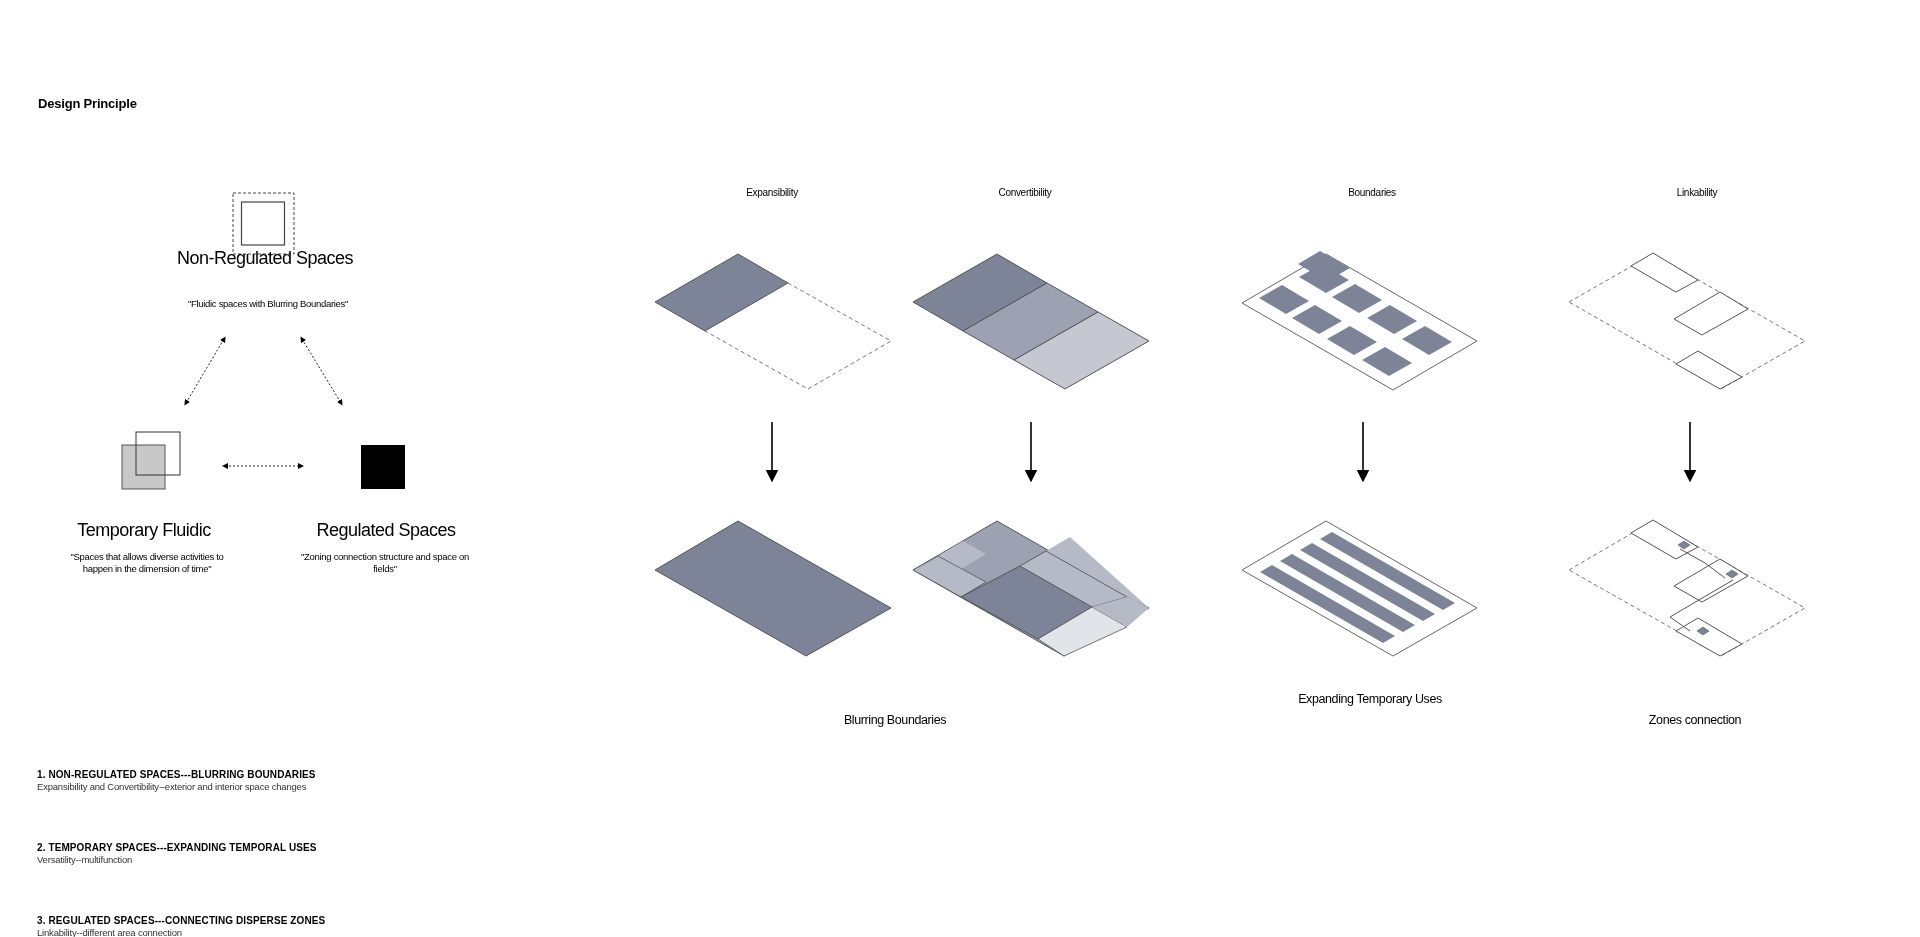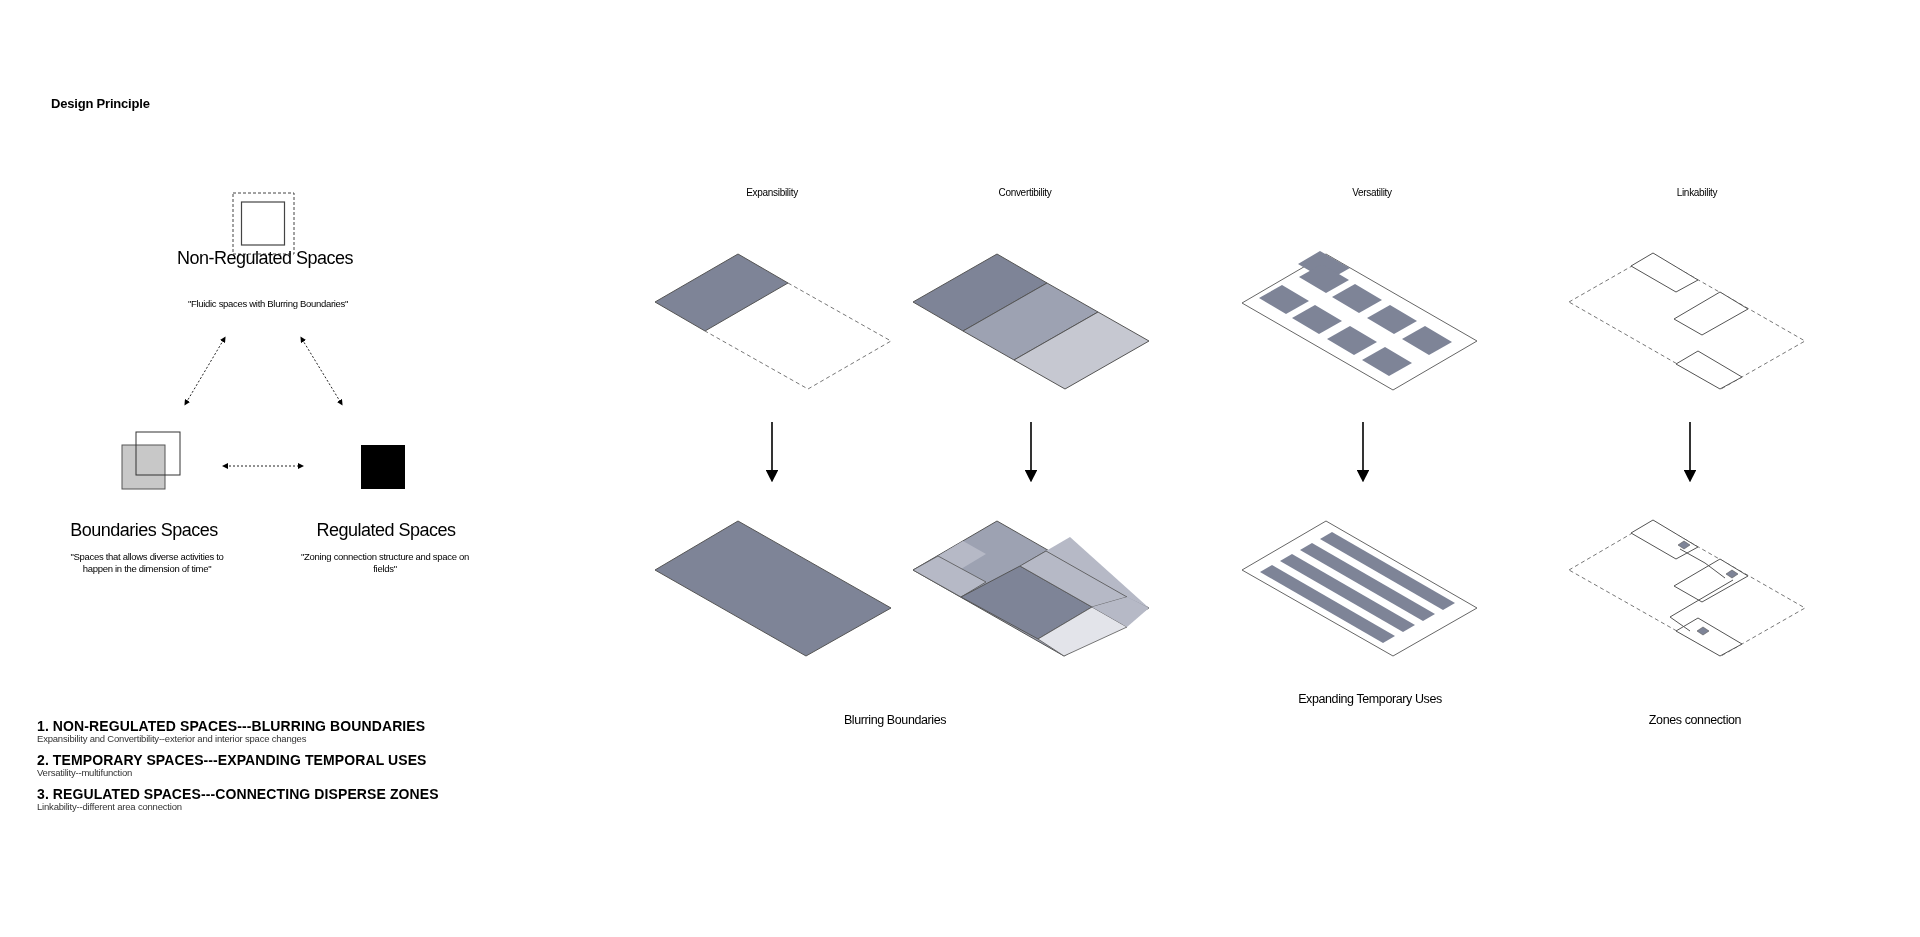--- a/index.html
+++ b/index.html
@@ -1,25 +1,25 @@
 <!DOCTYPE html>
 <html><head>
 <meta charset="utf-8">
 <style>
   html, body { margin:0; padding:0; background:#ffffff; }
   body { width:1920px; height:937px; position:relative; overflow:hidden; font-family:"Liberation Sans", sans-serif; color:#000; }
   .abs { position:absolute; }
-  .title { left:38px; top:96px; font-size:13px; font-weight:bold; letter-spacing:-0.2px;margin-left:13px; }
+  .title { left:38px; top:96px; font-size:13px; font-weight:bold; letter-spacing:-0.2px; }
   .node-title { font-size:18px; letter-spacing:-0.5px; text-align:center; white-space:nowrap; transform:translateX(-50%); }
   .node-quote { font-size:9.5px; letter-spacing:-0.3px; text-align:center; line-height:12px; transform:translateX(-50%); }
   .col-label { font-size:10px; letter-spacing:-0.3px; transform:translateX(-50%); white-space:nowrap; }
   .result-label { font-size:12.5px; letter-spacing:-0.4px; transform:translateX(-50%); white-space:nowrap; }
   .legend { left:37px; top:720px; }
   .legend-item { margin-bottom:9px; }
-  .legend-head { font-size:14px; font-weight:bold; letter-spacing:0.1px; line-height:13px; }
+  .legend-head { font-size:10px; font-weight:bold; letter-spacing:0.1px; line-height:13px;margin-top:48px; }
   .legend-sub { font-size:9.5px; color:#333; letter-spacing:-0.2px; line-height:12px; }
   svg.canvas { position:absolute; left:0; top:0; }
 </style>
 </head>
 <body>
 
 <div class="abs title">Design Principle</div>
 
 <svg class="canvas" width="1920" height="937">
   <defs>
@@ -119,29 +119,29 @@
     <polyline points="1733,580 1704,597 1670,617 1690,631" fill="none" stroke="#555" stroke-width="1"></polyline>
     <polygon points="1678,545 1684,541 1690,545 1684,549" fill="#7e8497" stroke="#555" stroke-width="0.6"></polygon>
     <polygon points="1726,574 1732,570 1738,574 1732,578" fill="#7e8497" stroke="#555" stroke-width="0.6"></polygon>
     <polygon points="1697,631 1703,627 1709,631 1703,635" fill="#7e8497" stroke="#555" stroke-width="0.6"></polygon>
   </g>
 </svg>
 
 <div class="abs node-title" style="left:265px; top:248px;">Non-Regulated Spaces</div>
 <div class="abs node-quote" style="left:268px; top:298px; width:220px;">"Fluidic spaces with Blurring Boundaries"</div>
 
-<div class="abs node-title" style="left:144px; top:520px;">Boundaries Spaces</div>
+<div class="abs node-title" style="left:144px; top:520px;">Temporary Fluidic</div>
 <div class="abs node-quote" style="left:147px; top:551px; width:170px;">"Spaces that allows diverse activities to happen in the dimension of time"</div>
 
 <div class="abs node-title" style="left:386px; top:520px;">Regulated Spaces</div>
 <div class="abs node-quote" style="left:385px; top:551px; width:190px;">"Zoning connection structure and space on fields"</div>
 
 <div class="abs col-label" style="left:772px; top:187px;">Expansibility</div>
 <div class="abs col-label" style="left:1025px; top:187px;text-align:center;">Convertibility</div>
-<div class="abs col-label" style="left:1372px; top:187px;">Versatility</div>
+<div class="abs col-label" style="left:1372px; top:187px;">Boundaries</div>
 <div class="abs col-label" style="left:1697px; top:187px;">Linkability</div>
 
 <div class="abs result-label" style="left:895px; top:713px;">Blurring Boundaries</div>
 <div class="abs result-label" style="left:1370px; top:673px;margin-top:19px;">Expanding Temporary Uses</div>
 <div class="abs result-label" style="left:1695px; top:713px;text-align:right;">Zones connection</div>
 
 <div class="abs legend">
   <div class="legend-item">
     <div class="legend-head">1. NON-REGULATED SPACES---BLURRING BOUNDARIES</div>
     <div class="legend-sub">Expansibility and Convertibility--exterior and interior space changes</div>

